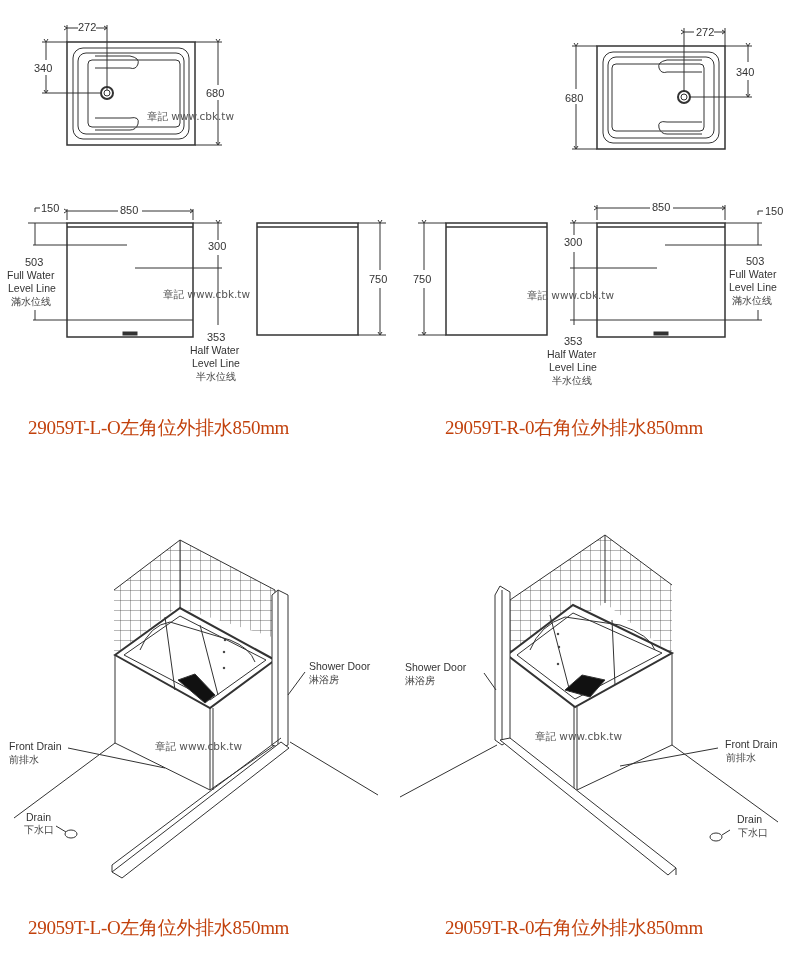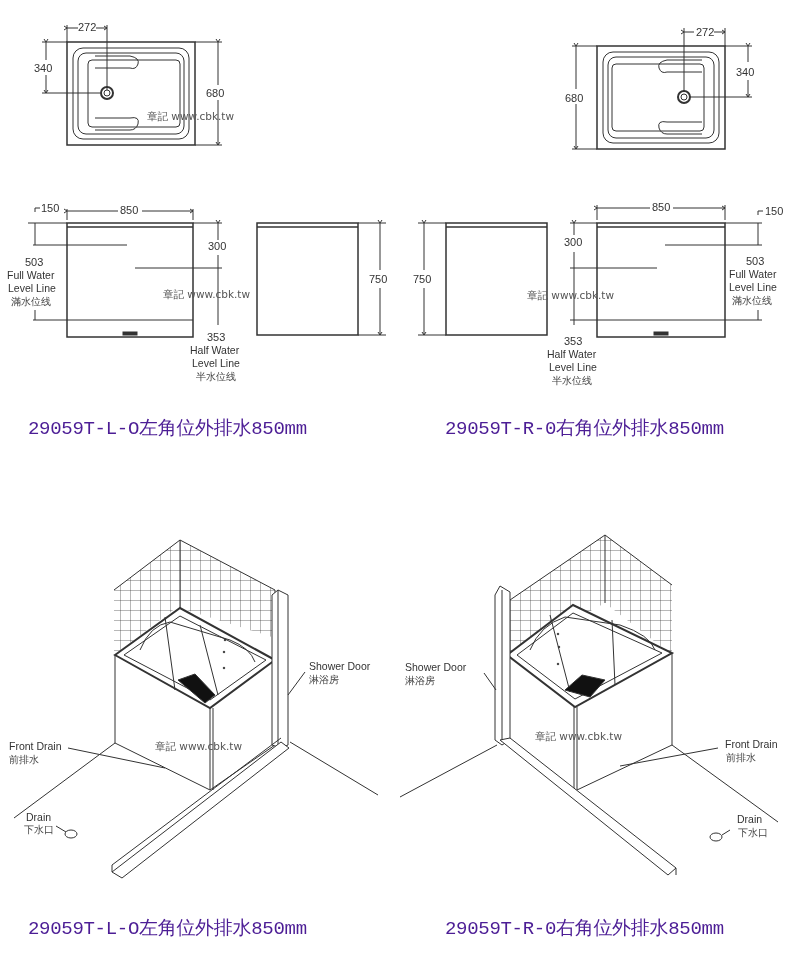--- a/index.html
+++ b/index.html
@@ -2,21 +2,21 @@
 <html><head>
 <meta charset="utf-8">
 <style>
   html, body { margin:0; padding:0; background:#ffffff; }
   body { width:790px; height:961px; position:relative; overflow:hidden; font-family:"Liberation Sans", sans-serif; }
   svg { position:absolute; left:0; top:0; }
   .dim { font-family:"Liberation Sans", sans-serif; font-size:11px; fill:#333; }
   .lbl { font-family:"Liberation Sans", sans-serif; font-size:10.5px; fill:#333; }
   .cn  { font-family:"DejaVu Sans", sans-serif; font-size:10px; fill:#444; }
   .wm  { font-family:"DejaVu Sans", sans-serif; font-size:10.5px; fill:#555; }
-  .caption { position:absolute; font-family:Liberation Mono, monospace; font-size:19px; color:#4c1d95; white-space:nowrap; letter-spacing:-0.3px; }
+  .caption { position:absolute; font-family:Liberation Serif, serif; font-size:19px; color:#c2410c; white-space:nowrap; letter-spacing:-0.3px; }
 </style>
 </head>
 <body>
 
 <svg width="790" height="961" viewBox="0 0 790 961">
   <defs>
     <marker id="arr" markerWidth="6" markerHeight="6" refX="3" refY="3" orient="auto">
       <path d="M0,1 L3,3 L0,5" fill="none" stroke="#333" stroke-width="1"></path>
     </marker>
     <pattern id="tile" width="10" height="10" patternUnits="userSpaceOnUse">

